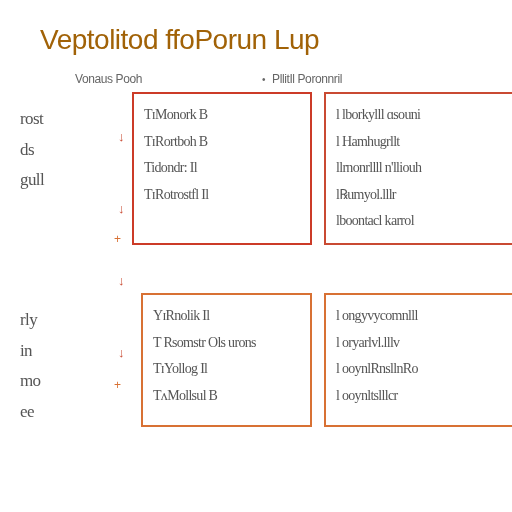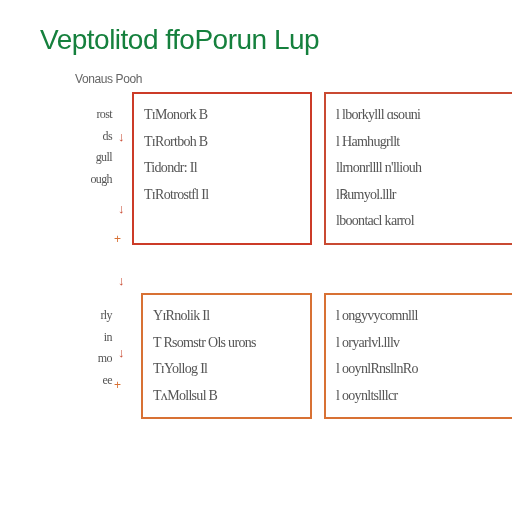--- a/index.html
+++ b/index.html
@@ -7,21 +7,21 @@
     padding: 0;
     width: 512px;
     height: 512px;
     background: #ffffff;
     font-family: Helvetica, Arial, sans-serif;
     overflow: hidden;
     position: relative;
   }
   .page-title {
     font-size: 28px;
-    color: #15803d;
+    color: #a16207;
     font-weight: 400;
     margin: 24px 0 16px 40px;
     letter-spacing: -0.5px;
   }
   .col-headers {
     display: flex;
     gap: 120px;
     margin-left: 75px;
     margin-bottom: 6px;
   }
@@ -40,23 +40,22 @@
     grid-template-columns: 100px 180px 190px;
     grid-auto-rows: auto;
     column-gap: 12px;
     row-gap: 48px;
     margin-left: 20px;
   }
   .row-label-group {
     padding-top: 12px;
   }
   .row-label-line {
-    font-size: 12px;
+    font-size: 17px;
     color: #555;
-    text-align: right;
     padding-right: 8px;
     line-height: 1.8;
     letter-spacing: -0.6px;
     font-family: Georgia, serif;
   }
   .card {
     border: 2px solid;
     padding: 8px 10px;
     min-height: 90px;
     box-sizing: border-box;
@@ -91,38 +90,41 @@
     position: absolute;
   }
 </style>
 </head>
 <body>
 
 <h1 class="page-title">Veptolitod ffoPorun Lup</h1>
 
 <div class="col-headers">
   <div class="col-header">Vonaus Pooh</div>
+  <div class="col-header">
+    <span class="bullet">•</span>
+    <span>PllitIl Poronnril</span>
+  </div>
 </div>
 
 <div class="arrow-col">
   <span class="arrow-mark" style="top:10px;left:0">↓</span>
   <span class="arrow-mark" style="top:82px;left:0">↓</span>
   <span class="arrow-plus" style="top:112px;left:-4px">+</span>
   <span class="arrow-mark" style="top:154px;left:0">↓</span>
   <span class="arrow-mark" style="top:226px;left:0">↓</span>
   <span class="arrow-plus" style="top:258px;left:-4px">+</span>
 </div>
 
 <div class="grid">
 
   <div class="row-label-group">
     <div class="row-label-line">rost</div>
     <div class="row-label-line">ds</div>
     <div class="row-label-line">gull</div>
-    <div class="row-label-line">ough</div>
   </div>
 
   <div class="card card-r0-c0">
     <div class="card-line">TɪMonork  B</div>
     <div class="card-line">TɪRortboh  B</div>
     <div class="card-line">Tidondr:  Il</div>
     <div class="card-line">TɪRotrostfl  Il</div>
   </div>
 
   <div class="card card-r0-c1">

